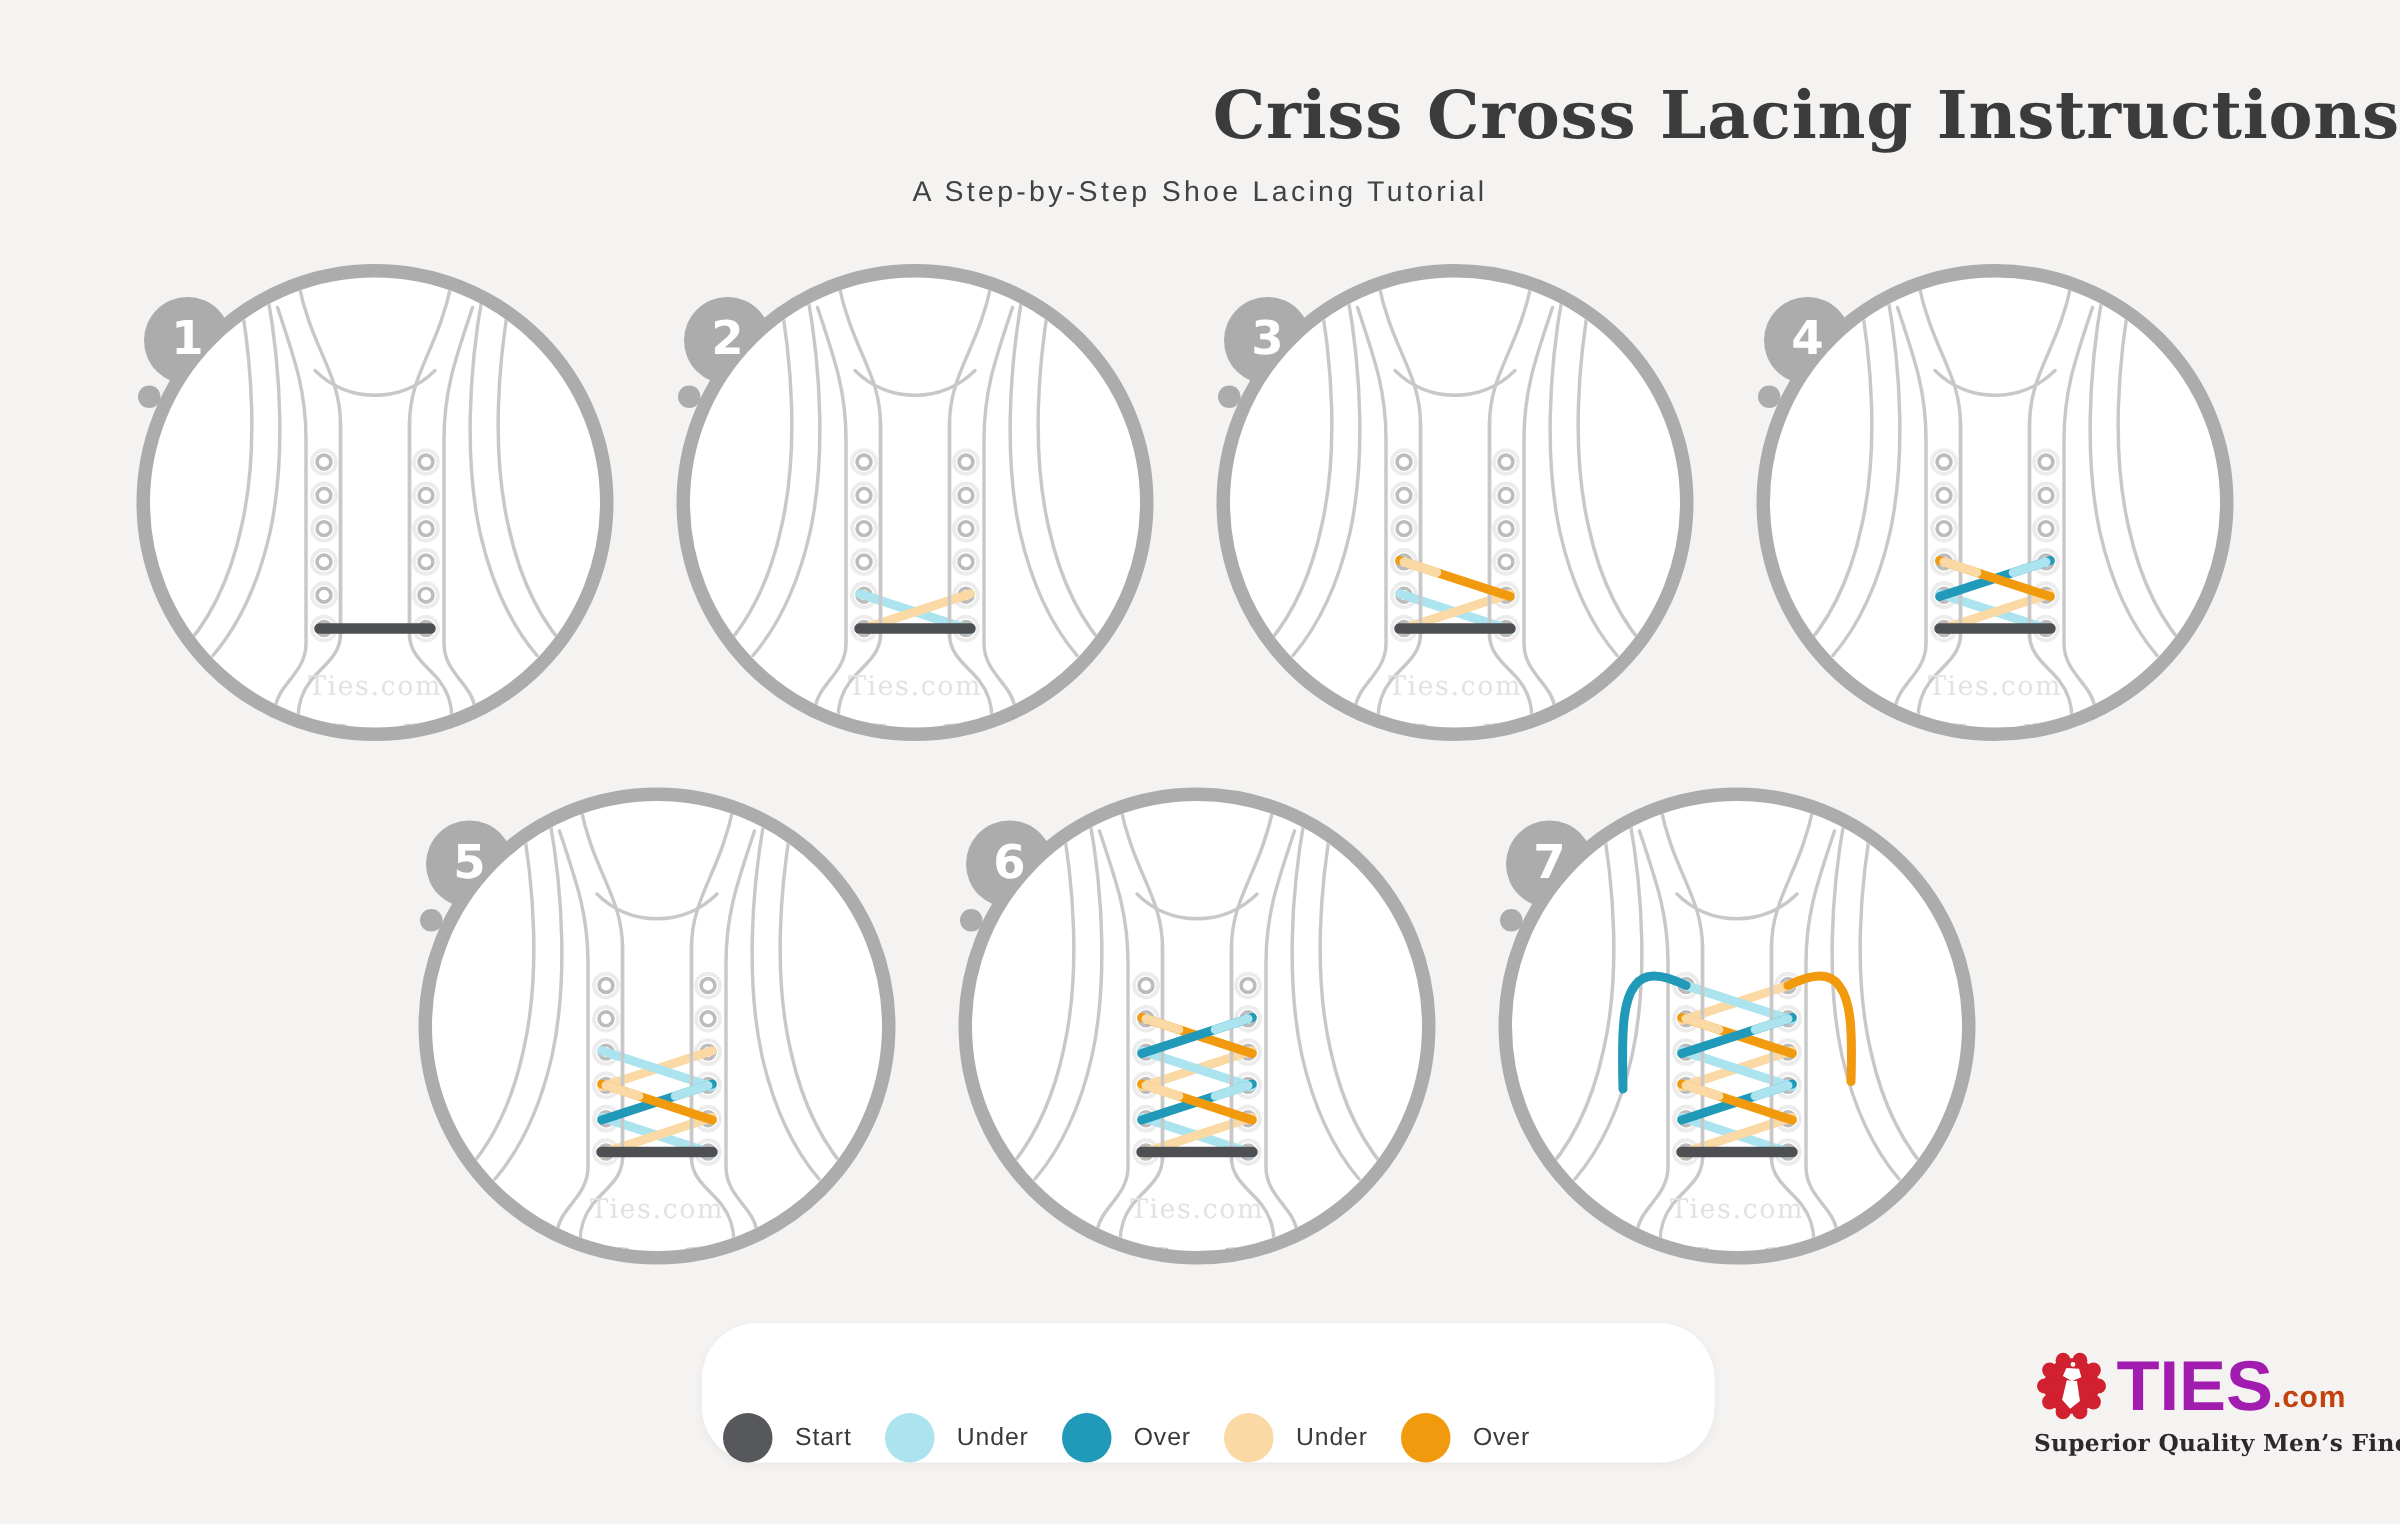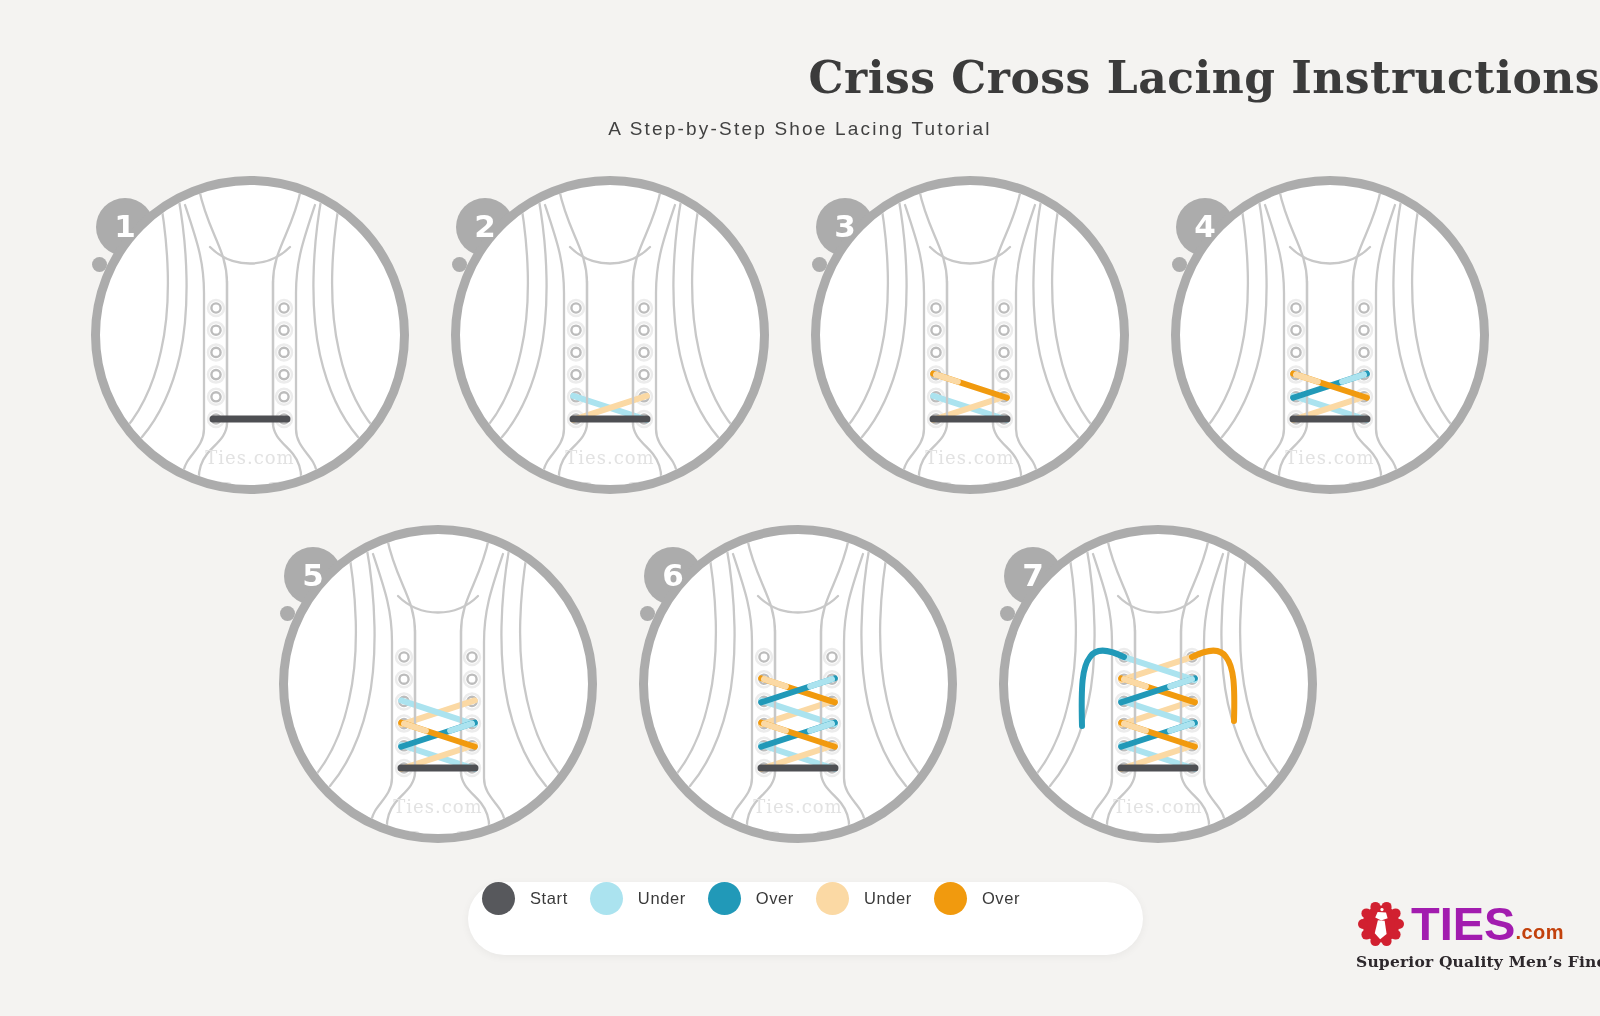--- a/index.html
+++ b/index.html
@@ -37,22 +37,22 @@
     color:#ffffff;font-size:31px;font-weight:700;font-family:"DejaVu Sans", sans-serif;
   }
   .watermark{
     position:absolute;left:0;bottom:17px;width:100%;text-align:center;
     font-family:"DejaVu Serif", serif;font-size:18px;color:#E2E2E2;
     letter-spacing:1px;font-weight:500;
   }
   .shoe-svg{position:absolute;left:0;top:0;}
   
   .legend{
-    position:absolute;left:468px;top:882px;width:675px;height:73px;
-    background:#ffffff;border-radius:37px;display:flex;align-items:flex-start;
+    position:absolute;left:468px;top:882px;width:675px;height:93px;
+    background:#ffffff;border-radius:37px;display:flex;align-items:flex-end;
     padding:0 0 0 14px;box-sizing:border-box;
     box-shadow:0 2px 8px rgba(0,0,0,.05);
   }
   .legend-item{display:flex;align-items:center;margin-right:22px;}
   .legend-swatch{width:33px;height:33px;border-radius:50%;flex:0 0 auto;}
   .legend-label{margin-left:15px;font-size:16.5px;color:#3A3A3A;letter-spacing:.6px;}
   
   .logo{position:absolute;left:1356px;top:900px;width:210px;text-align:center;}
   .logo-row{display:flex;align-items:center;justify-content:center;}
   .tie-badge{width:46px;height:46px;margin-right:7px;}

